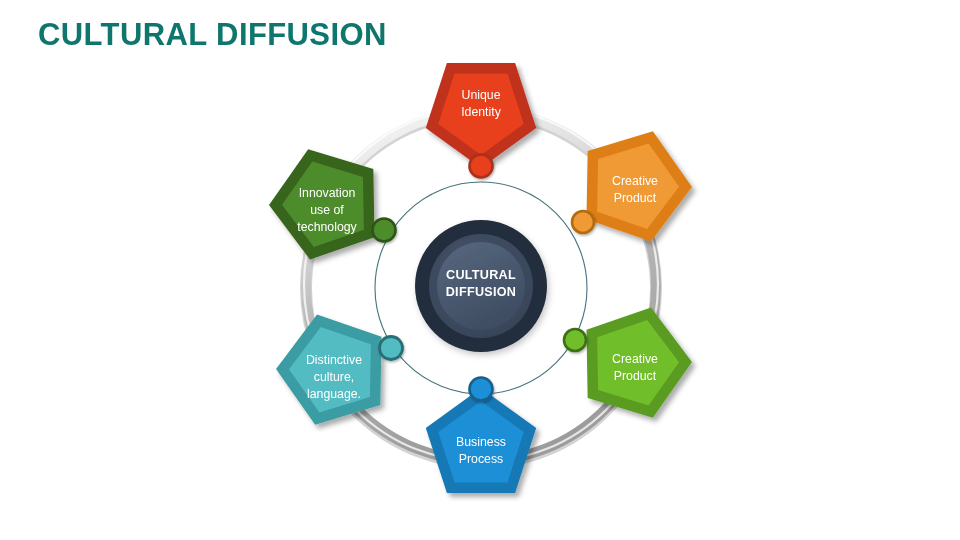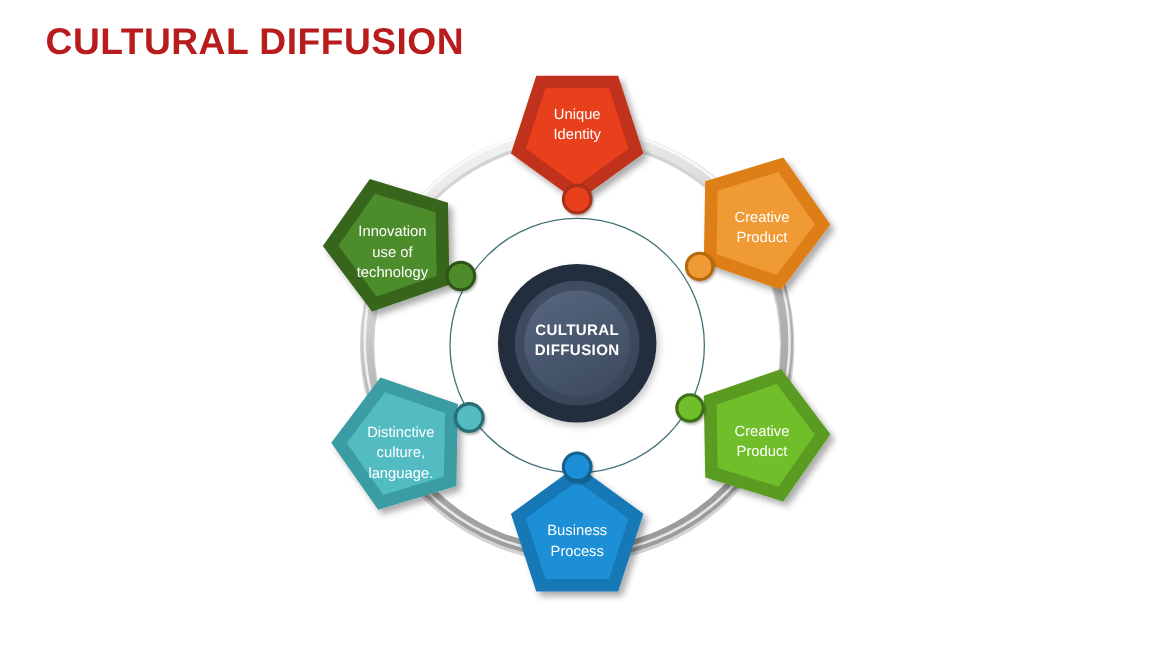--- a/index.html
+++ b/index.html
@@ -22,21 +22,21 @@
     height: 540px;
     background: #ffffff;
   }
   #page-title {
     position: absolute;
     left: 38px;
     top: 17px;
     font-size: 31px;
     font-weight: bold;
     letter-spacing: 0.4px;
-    color: #b91c1c;
+    color: #0f766e;
     font-family: "Liberation Sans", sans-serif;
     white-space: nowrap;
   }
   #diagram {
     position: absolute;
     left: 0;
     top: 0;
     width: 960px;
     height: 540px;
   }

